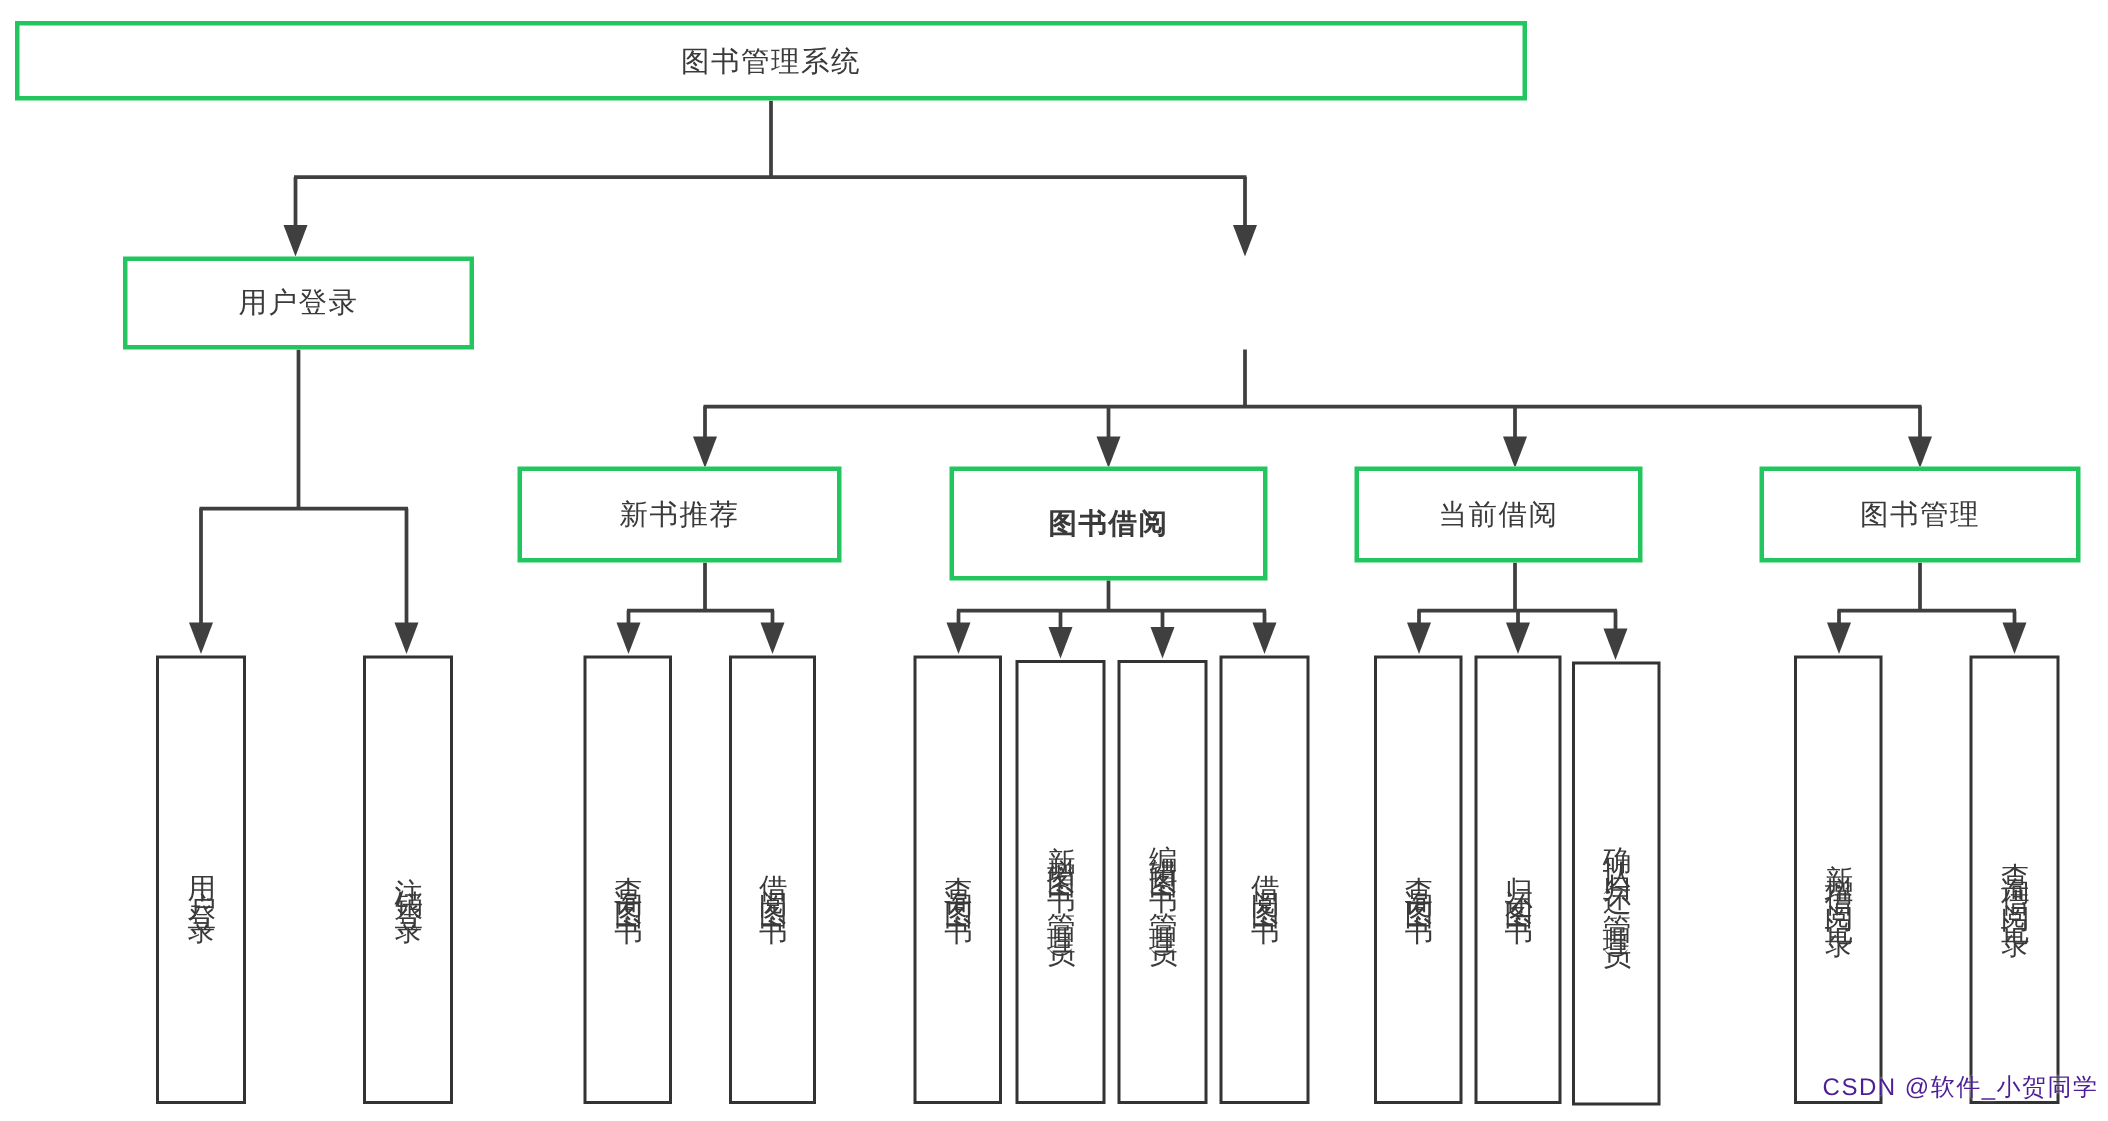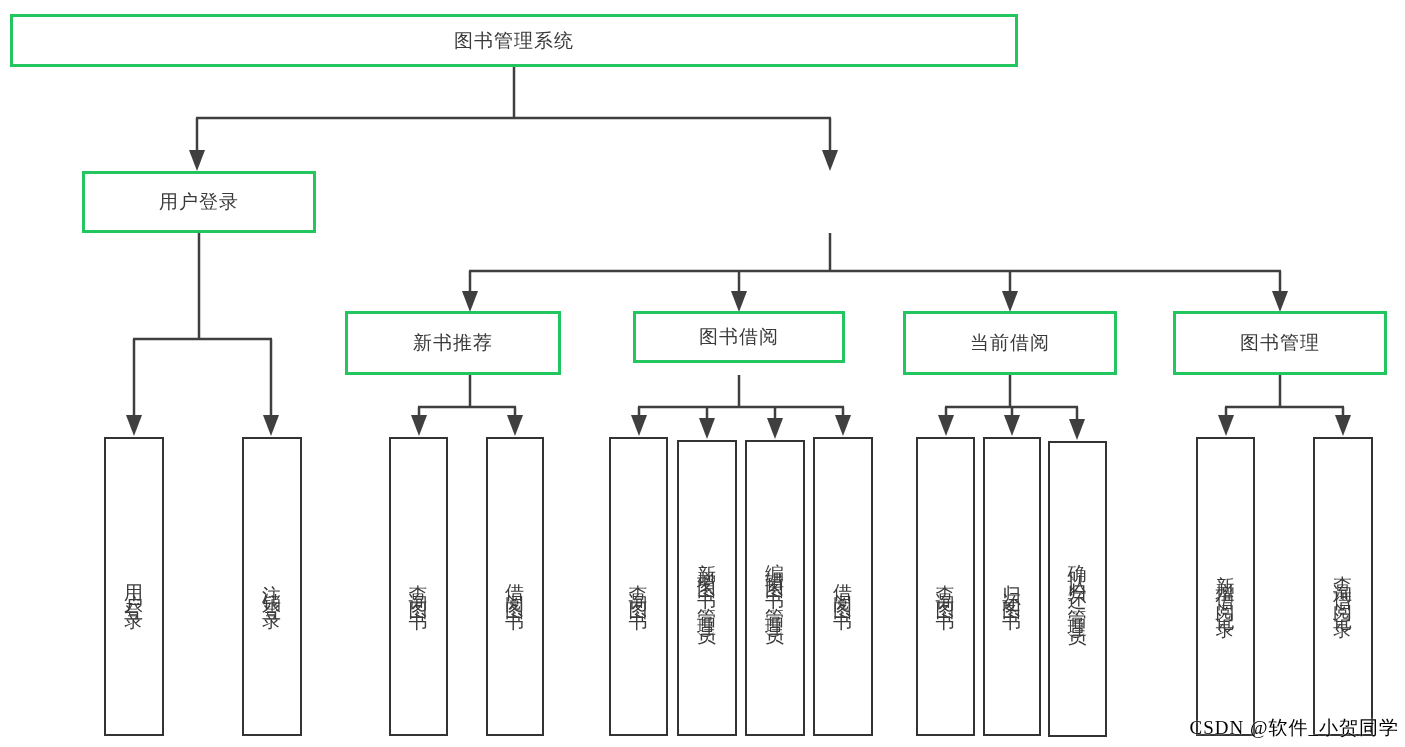--- a/index.html
+++ b/index.html
@@ -38,27 +38,26 @@
     line-height:1;
     white-space:nowrap;
   }
   #connectors{
     position:absolute;left:0;top:0;
     z-index:1;
   }
   #watermark{
     position:absolute;
     right:6px;top:715px;
-    font-size:19px;
-    color:#000000;
+    font-size:16px;
+    color:#4c1d95;
     text-shadow:0 0 2px #ffffff;
     letter-spacing:1px;
     z-index:3;
     white-space:nowrap;
-    font-family:Liberation Serif, serif;
   }
 </style>
 </head>
 <body>
 
 <div id="stage">
 
   <svg id="connectors" width="1405" height="747" viewBox="0 0 1405 747">
     <g stroke="#3f3f3f" stroke-width="2.5" fill="none">
 
@@ -123,22 +122,22 @@
       <polygon points="1218,415 1234,415 1226,436"></polygon>
       <polygon points="1335,415 1351,415 1343,436"></polygon>
     </g>
   </svg>
 
   <div class="hbox" style="left:10px;top:14px;width:1008px;height:53px;">图书管理系统</div>
 
   <div class="hbox" style="left:82px;top:171px;width:234px;height:62px;">用户登录</div>
 
   <div class="hbox" style="left:345px;top:311px;width:216px;height:64px;">新书推荐</div>
-  <div class="hbox" style="left:633px;top:311px;width:212px;height:52px;">图书借阅</div>
-  <div class="hbox" style="left:903px;top:311px;width:214px;height:64px;">当前借阅</div>
+  <div class="hbox" style="left:633px;top:311px;width:212px;height:76px;font-weight:bold;">图书借阅</div>
+  <div class="hbox" style="left:903px;top:311px;width:192px;height:64px;">当前借阅</div>
   <div class="hbox" style="left:1173px;top:311px;width:214px;height:64px;">图书管理</div>
 
   <div class="vbox" style="left:104px;top:437px;width:60px;height:299px;">
     <span class="vtext">用户登录</span>
   </div>
   <div class="vbox" style="left:242px;top:437px;width:60px;height:299px;">
     <span class="vtext">注销登录</span>
   </div>
 
   <div class="vbox" style="left:389px;top:437px;width:59px;height:299px;">

